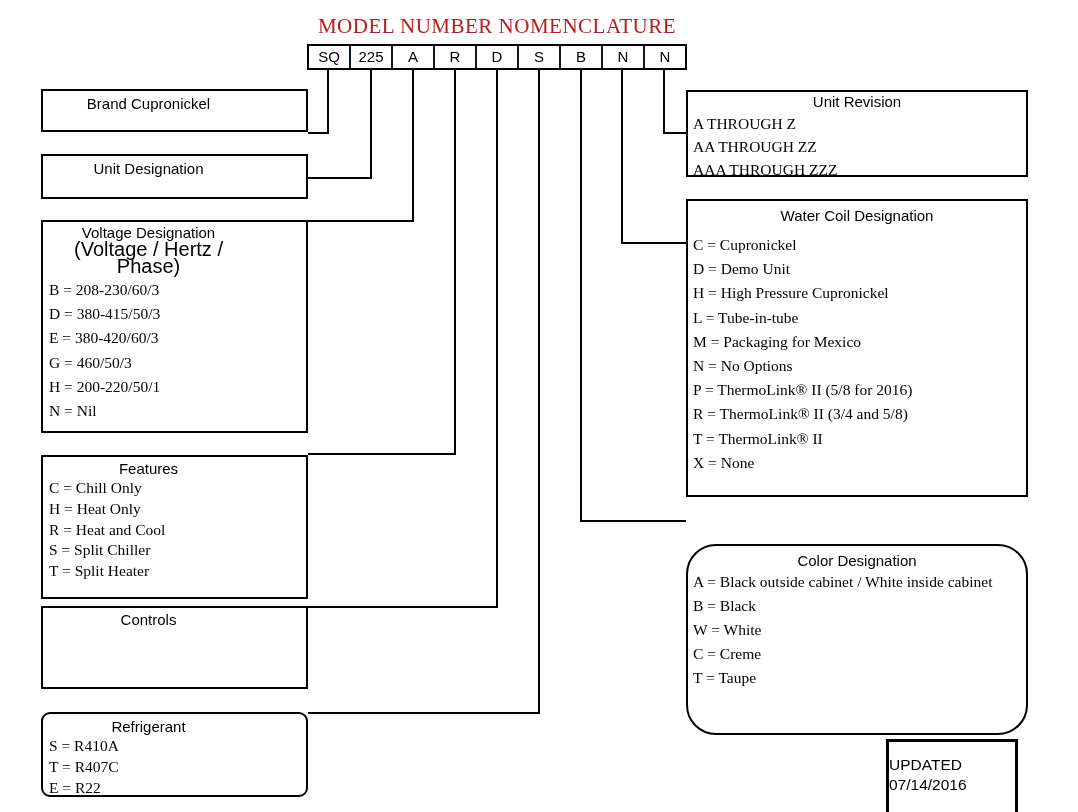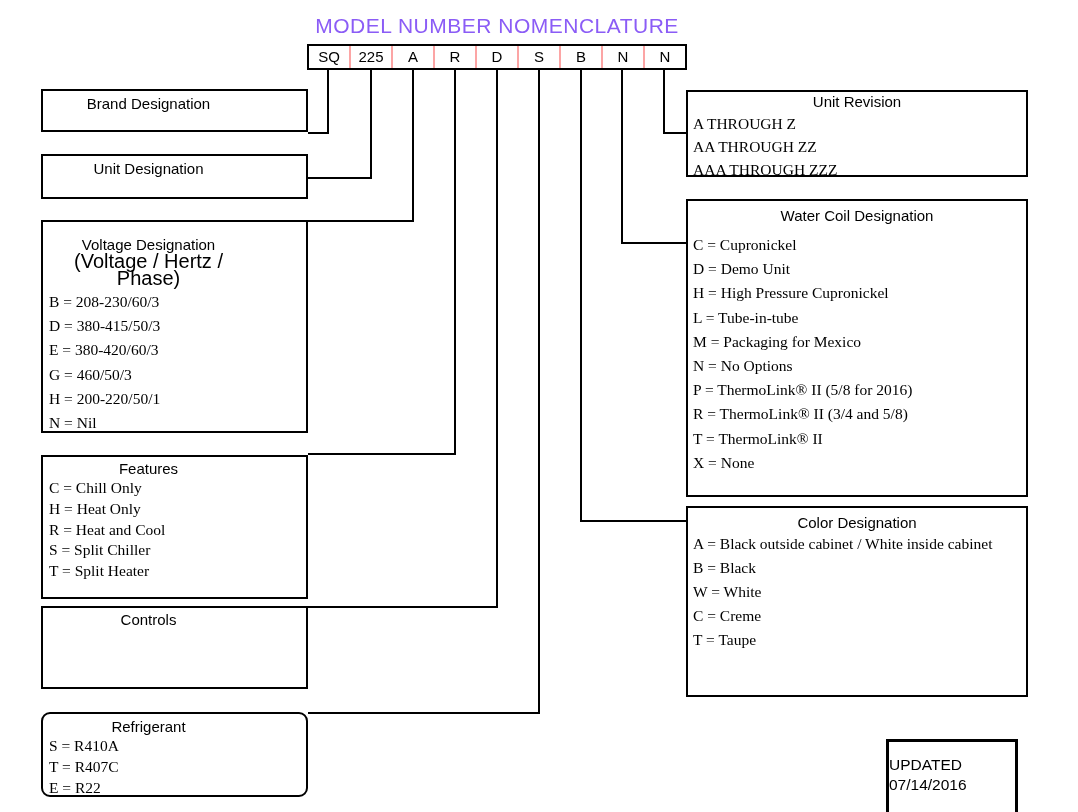--- a/index.html
+++ b/index.html
@@ -14,40 +14,40 @@
     background: #ffffff;
     color: #000000;
     overflow: hidden;
   }
   .title {
     position: absolute;
     left: 287px;
     top: 14px;
     width: 420px;
     text-align: center;
-    font-family: Liberation Sans, sans-serif;
+    font-family: Liberation Serif, serif;
     font-size: 21px;
     letter-spacing: 0.5px;
-    color: #8b5cf6;
+    color: #b91c1c;
     white-space: nowrap;
   }
   
   .cellrow {
     position: absolute;
     left: 307px;
     top: 44px;
     width: 380px;
     height: 26px;
     border: 2px solid #000;
     box-sizing: border-box;
     display: flex;
   }
   .cell {
     flex: 1 1 0;
-    border-left: 2px solid #fca5a5;
+    border-left: 2px solid #0f172a;
     font-family: "Liberation Sans", sans-serif;
     font-size: 15px;
     line-height: 21px;
     text-align: center;
     overflow: hidden;
   }
   .cell:first-child { border-left: none; }
   
   .box {
     position: absolute;
@@ -73,37 +73,37 @@
   .lh-m .box-items { line-height: 23.2px; }
   .lh-l .box-items { line-height: 24.2px; }
   .lh-c .box-items { line-height: 24px; }
   .item { white-space: nowrap; }
   
   #box-brand   { left: 41px;  top: 89px;  width: 267px; height: 43px; }
   #box-brand .box-header { padding-top: 4px; }
   #box-unit    { left: 41px;  top: 154px; width: 267px; height: 45px; }
   #box-unit .box-header { padding-top: 4px; }
   #box-voltage { left: 41px;  top: 220px; width: 267px; height: 213px; }
-  #box-voltage .box-header { padding-top: 14px; line-height: 17px; }
+  #box-voltage .box-header { padding-top: 2px; line-height: 17px; }
   #box-voltage .box-subtitle {
     font-family: "Liberation Sans", sans-serif;
     font-size: 20px; text-align: center; line-height: 17px;
     padding-right: 52px;
   }
   #box-voltage .box-items { margin-top: 3px; }
   #box-features    { left: 41px; top: 455px; width: 267px; height: 144px; }
   #box-controls    { left: 41px; top: 606px; width: 267px; height: 83px; }
   #box-refrigerant { left: 41px; top: 712px; width: 267px; height: 85px; border-radius: 9px; }
   #box-refrigerant .box-header { padding-top: 4px; }
   #box-unitrev   { left: 686px; top: 90px;  width: 342px; height: 87px; }
   #box-unitrev .box-header { padding-top: 2px; line-height: 16px; }
   #box-unitrev .box-items { margin-top: 2px; }
   #box-watercoil { left: 686px; top: 199px; width: 342px; height: 298px; }
   #box-watercoil .box-items { margin-top: 8px; }
-  #box-color     { left: 686px; top: 506px; width: 342px; height: 191px; }
+  #box-color     { left: 686px; top: 544px; width: 342px; height: 191px; border-radius: 30px; }
   
   #box-updated {
     left: 886px; top: 739px; width: 132px; height: 76px;
     border-width: 3px;
     font-family: "Liberation Sans", sans-serif;
     font-size: 15.5px;
     line-height: 20px;
     padding-top: 13px;
   }
   
@@ -127,21 +127,21 @@
     <div class="cell">A</div>
     <div class="cell">R</div>
     <div class="cell">D</div>
     <div class="cell">S</div>
     <div class="cell">B</div>
     <div class="cell">N</div>
     <div class="cell">N</div>
   </div>
 
   <div class="box left" id="box-brand">
-    <div class="box-header">Brand Designation</div>
+    <div class="box-header">Brand Cupronickel</div>
   </div>
 
   <div class="box left" id="box-unit">
     <div class="box-header">Unit Designation</div>
   </div>
 
   <div class="box left lh-l" id="box-voltage">
     <div class="box-header">Voltage Designation</div>
     <div class="box-subtitle">(Voltage / Hertz / Phase)</div>
     <div class="box-items">

